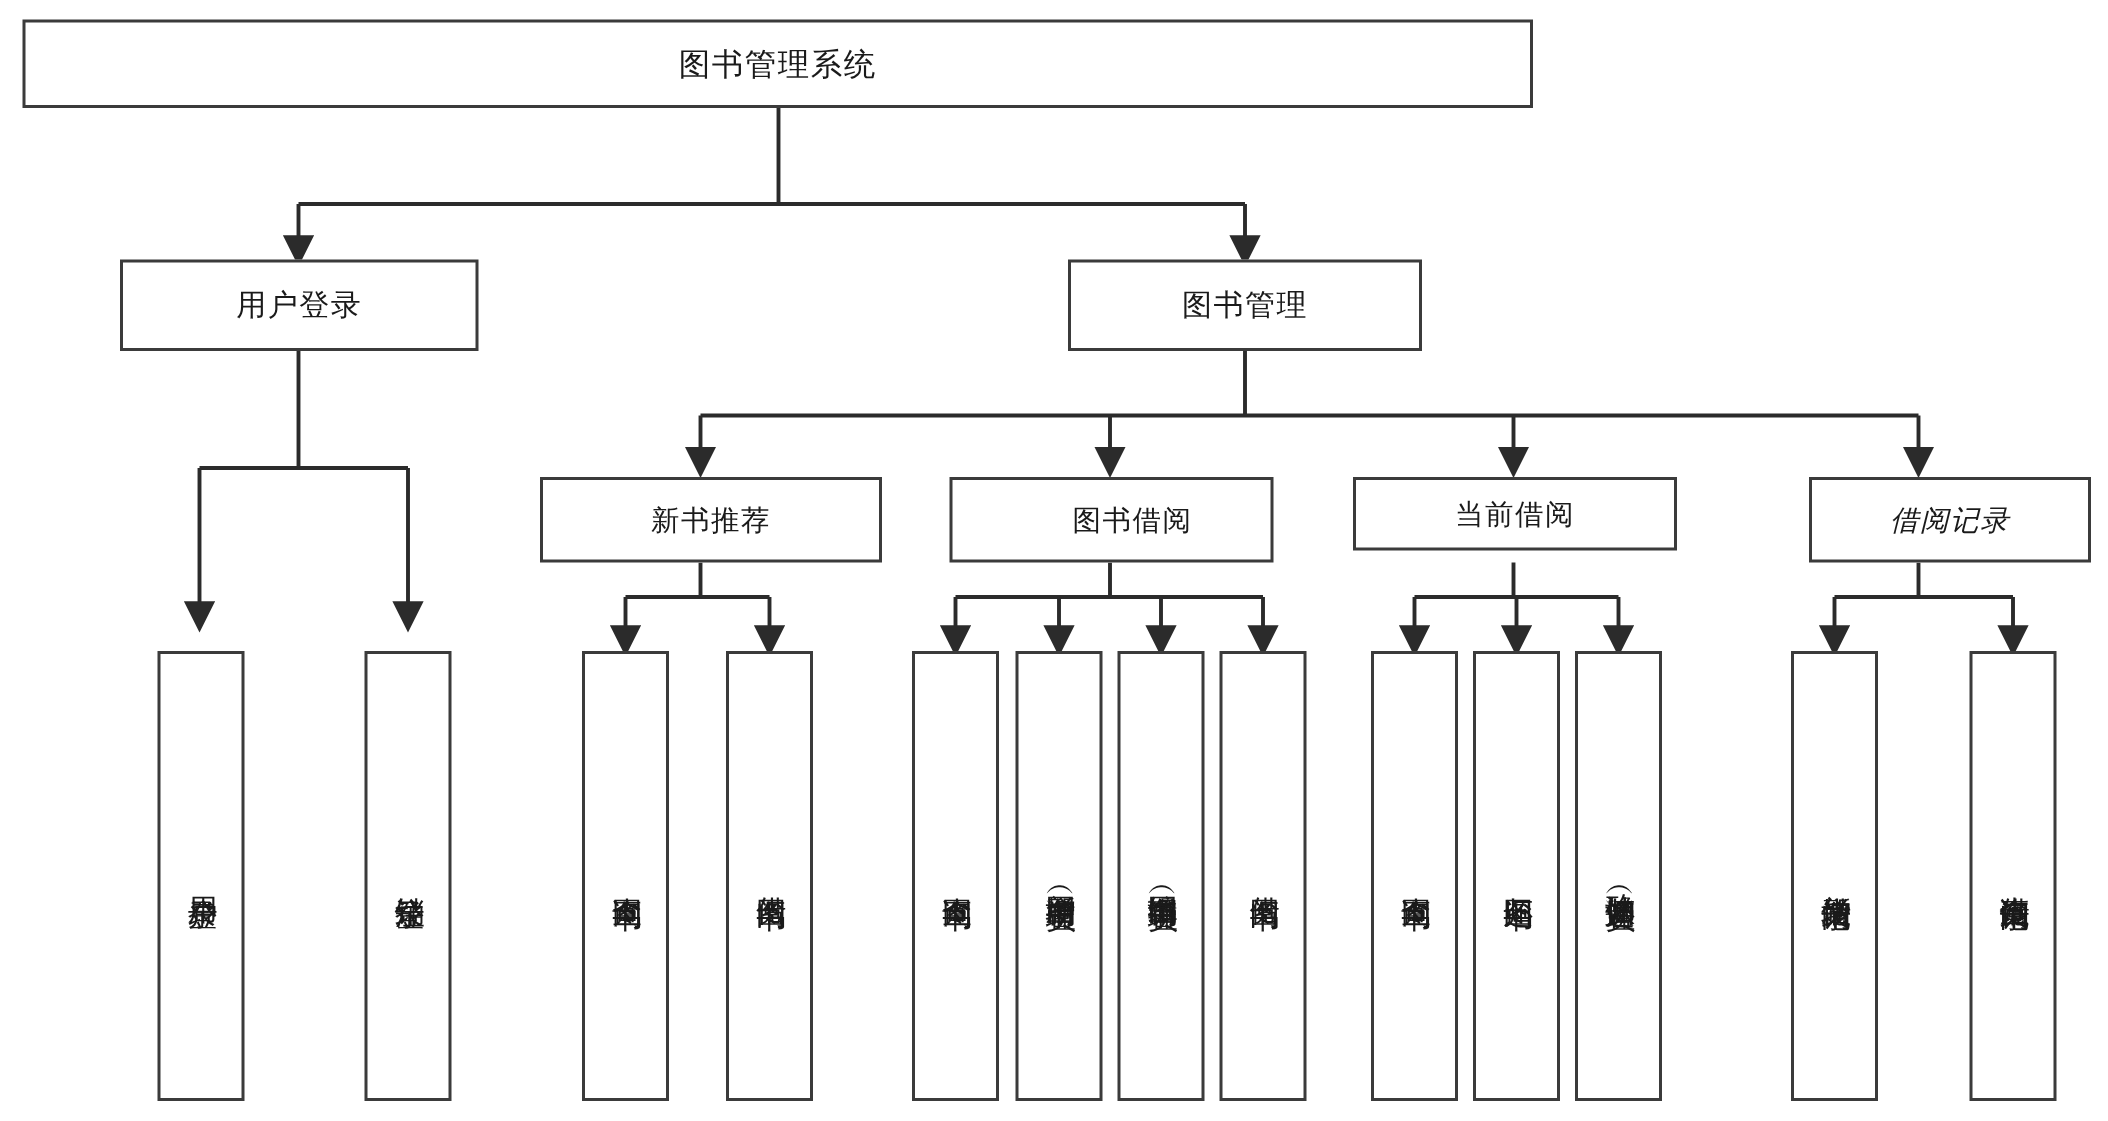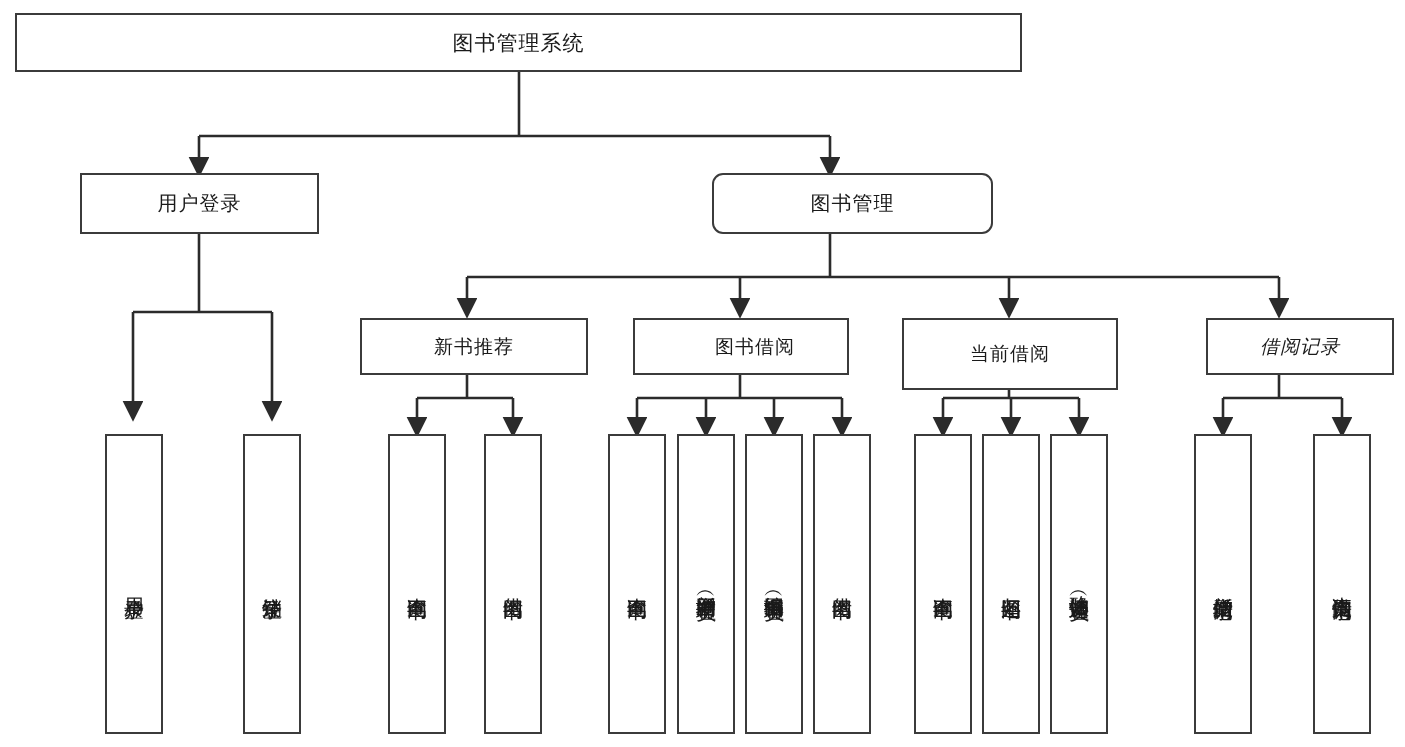--- a/index.html
+++ b/index.html
@@ -130,33 +130,33 @@
   </svg>
 
   <div class="node node-root" style="left:15px; top:13px; width:1007px; height:59px;">
     <span class="htext">图书管理系统</span>
   </div>
 
   <div class="node node-l1" style="left:80px; top:173px; width:239px; height:61px;">
     <span class="htext">用户登录</span>
   </div>
 
-  <div class="node node-l1" style="left:712px; top:173px; width:281px; height:61px;border-radius:11px;">
+  <div class="node node-l1" style="left:712px; top:173px; width:236px; height:61px;">
     <span class="htext">图书管理</span>
   </div>
 
   <div class="node node-l2" style="left:360px; top:318px; width:228px; height:57px;">
     <span class="htext">新书推荐</span>
   </div>
 
   <div class="node node-l2" style="left:633px; top:318px; width:216px; height:57px;padding-left:28px;">
     <span class="htext">图书借阅</span>
   </div>
 
-  <div class="node node-l2" style="left:902px; top:318px; width:216px; height:72px;">
+  <div class="node node-l2" style="left:902px; top:318px; width:216px; height:49px;">
     <span class="htext">当前借阅</span>
   </div>
 
   <div class="node node-l2" style="left:1206px; top:318px; width:188px; height:57px;font-style:italic;">
     <span class="htext">借阅记录</span>
   </div>
 
   <div class="node node-leaf" style="left:105px; top:434px; width:58px; height:300px;">
     <span class="vtext">用户登录</span>
   </div>

